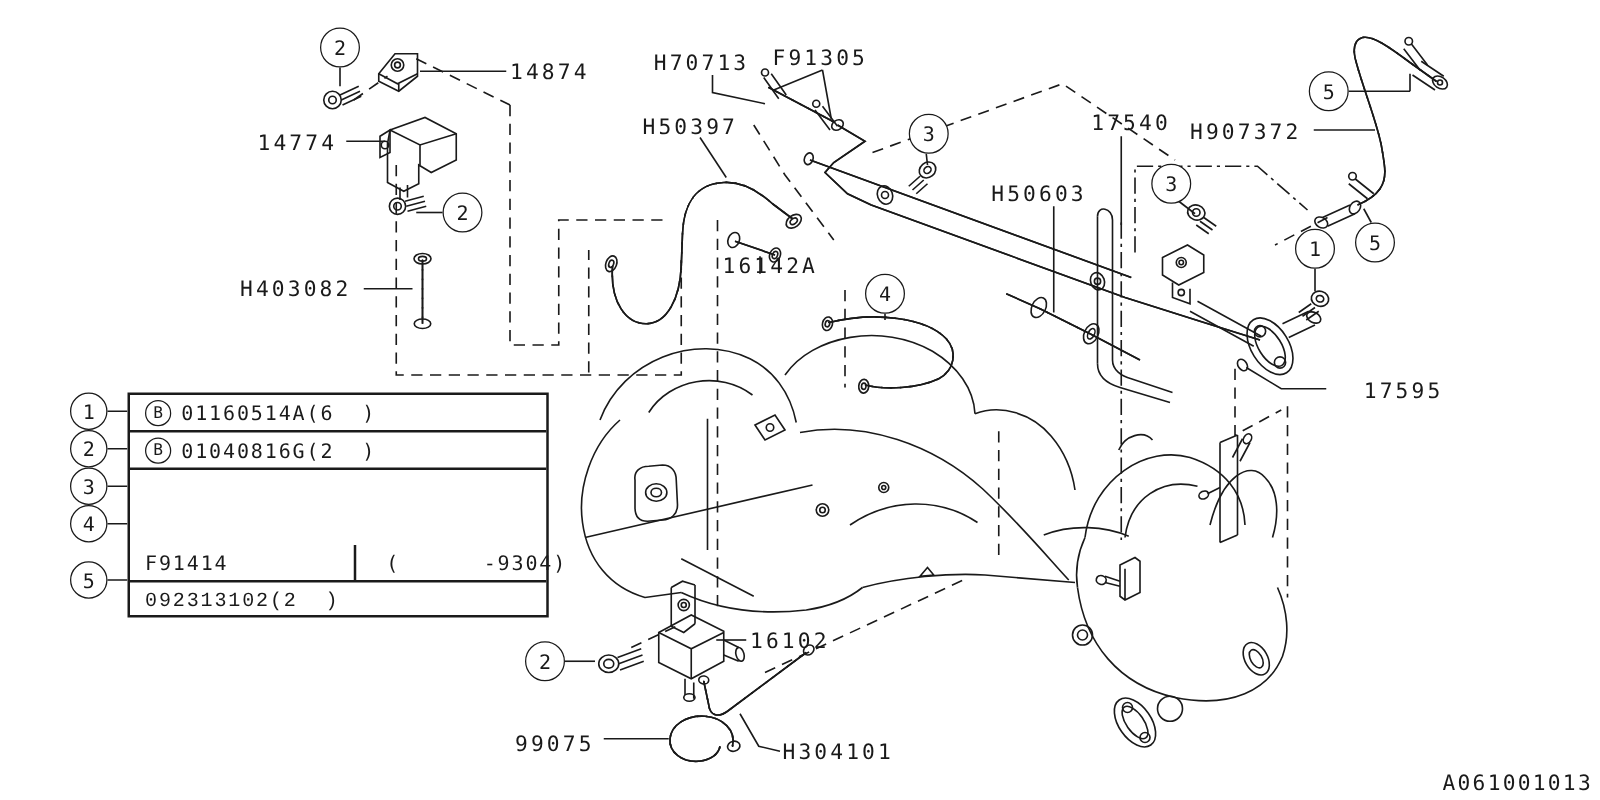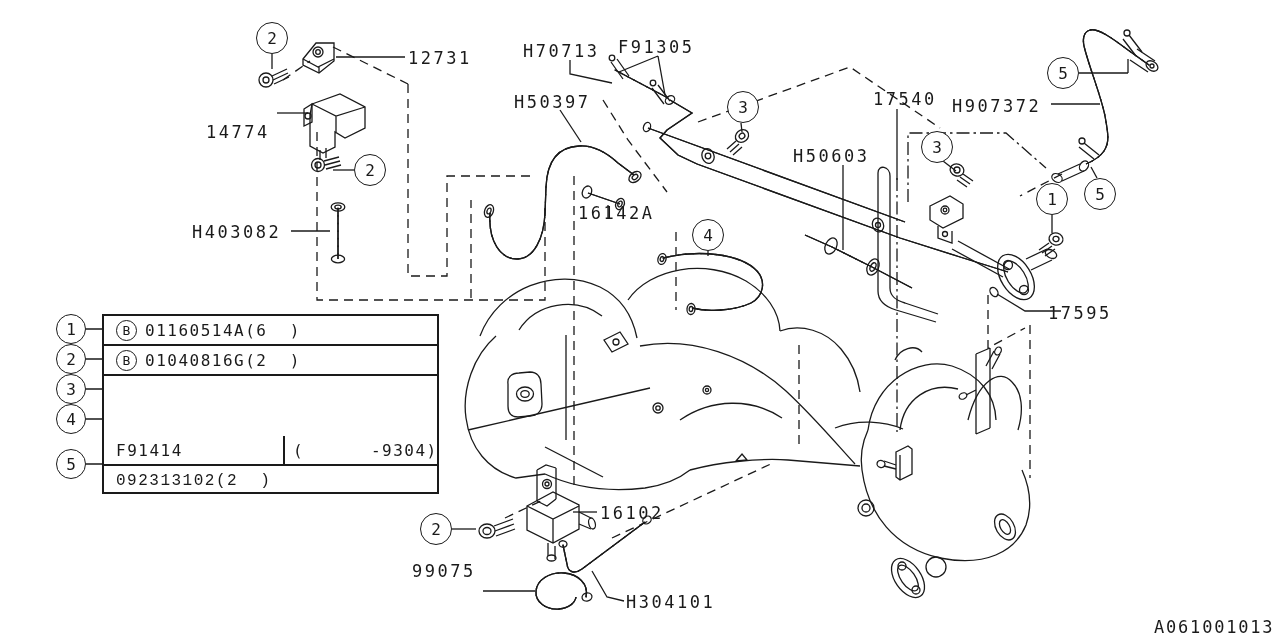--- a/index.html
+++ b/index.html
@@ -16,21 +16,21 @@
   .legend { position:absolute; left:102px; top:314px; width:337px; height:180px;
             border:2px solid #1a1a1a; box-sizing:border-box; background:#fff; }
   .lrow { position:absolute; left:0; right:0; height:30px; box-sizing:border-box;
           border-bottom:2px solid #1a1a1a; display:flex; align-items:center;
           padding-left:12px; font-size:16px; letter-spacing:1.5px; white-space:pre; }
   .lrow.last { border-bottom:none;font-family:Liberation Mono, monospace; }
   .circb { width:21px; height:21px; box-sizing:border-box; border:1.5px solid #1a1a1a;
            border-radius:50%; display:inline-flex; align-items:center; justify-content:center;
            font-size:13px; letter-spacing:0; margin-right:8px; flex:none; }
   .lcell-r { position:absolute; left:179px; top:0; bottom:0; border-left:2px solid #1a1a1a;
-             display:flex; align-items:center; padding-left:8px; white-space:pre; }
+             display:flex; align-items:center; padding-left:24px; white-space:pre; }
   .diagram-id { position:absolute; left:1154px; top:617px; font-size:17px; letter-spacing:1.8px; }
 </style>
 </head>
 <body>
 
 <div class="stage">
 
 <svg class="art" width="1280" height="640" viewBox="0 0 1280 640">
 
   <g stroke-dasharray="9 6">
@@ -305,33 +305,33 @@
     <path d="M943,161 L956,171"></path>
     <path d="M708,251 V256"></path>
     <path d="M1079,73 H1128 M1128,73 V59"></path>
     <path d="M1097,178 L1091,167"></path>
     <path d="M1052,215 V233"></path>
     <path d="M452,529 H476"></path>
     <path d="M86,329 H102 M86,359 H102 M86,389 H102 M86,419 H102 M86,464 H102"></path>
   </g>
 </svg>
 
-<div class="plabel" style="left:408px;top:48px">12731</div>
-<div class="plabel" style="left:206px;top:122px">14774</div>
+<div class="plabel" style="left:408px;top:48px">14874</div>
+<div class="plabel" style="left:206px;top:105px">14774</div>
 <div class="plabel" style="left:523px;top:41px">H70713</div>
 <div class="plabel" style="left:618px;top:37px">F91305</div>
 <div class="plabel" style="left:514px;top:92px">H50397</div>
 <div class="plabel" style="left:873px;top:89px">17540</div>
 <div class="plabel" style="left:952px;top:96px">H907372</div>
 <div class="plabel" style="left:793px;top:146px">H50603</div>
 <div class="plabel" style="left:192px;top:222px">H403082</div>
 <div class="plabel" style="left:578px;top:203px">16142A</div>
-<div class="plabel" style="left:1048px;top:303px">17595</div>
+<div class="plabel" style="left:1091px;top:303px">17595</div>
 <div class="plabel" style="left:600px;top:503px">16102</div>
-<div class="plabel" style="left:412px;top:561px">99075</div>
+<div class="plabel" style="left:412px;top:586px">99075</div>
 <div class="plabel" style="left:626px;top:592px">H304101</div>
 
 <div class="callout" style="left:256px;top:22px">2</div>
 <div class="callout" style="left:354px;top:154px">2</div>
 <div class="callout" style="left:727px;top:91px">3</div>
 <div class="callout" style="left:921px;top:131px">3</div>
 <div class="callout" style="left:692px;top:219px">4</div>
 <div class="callout" style="left:1047px;top:57px">5</div>
 <div class="callout" style="left:1084px;top:178px">5</div>
 <div class="callout" style="left:1036px;top:183px">1</div>

